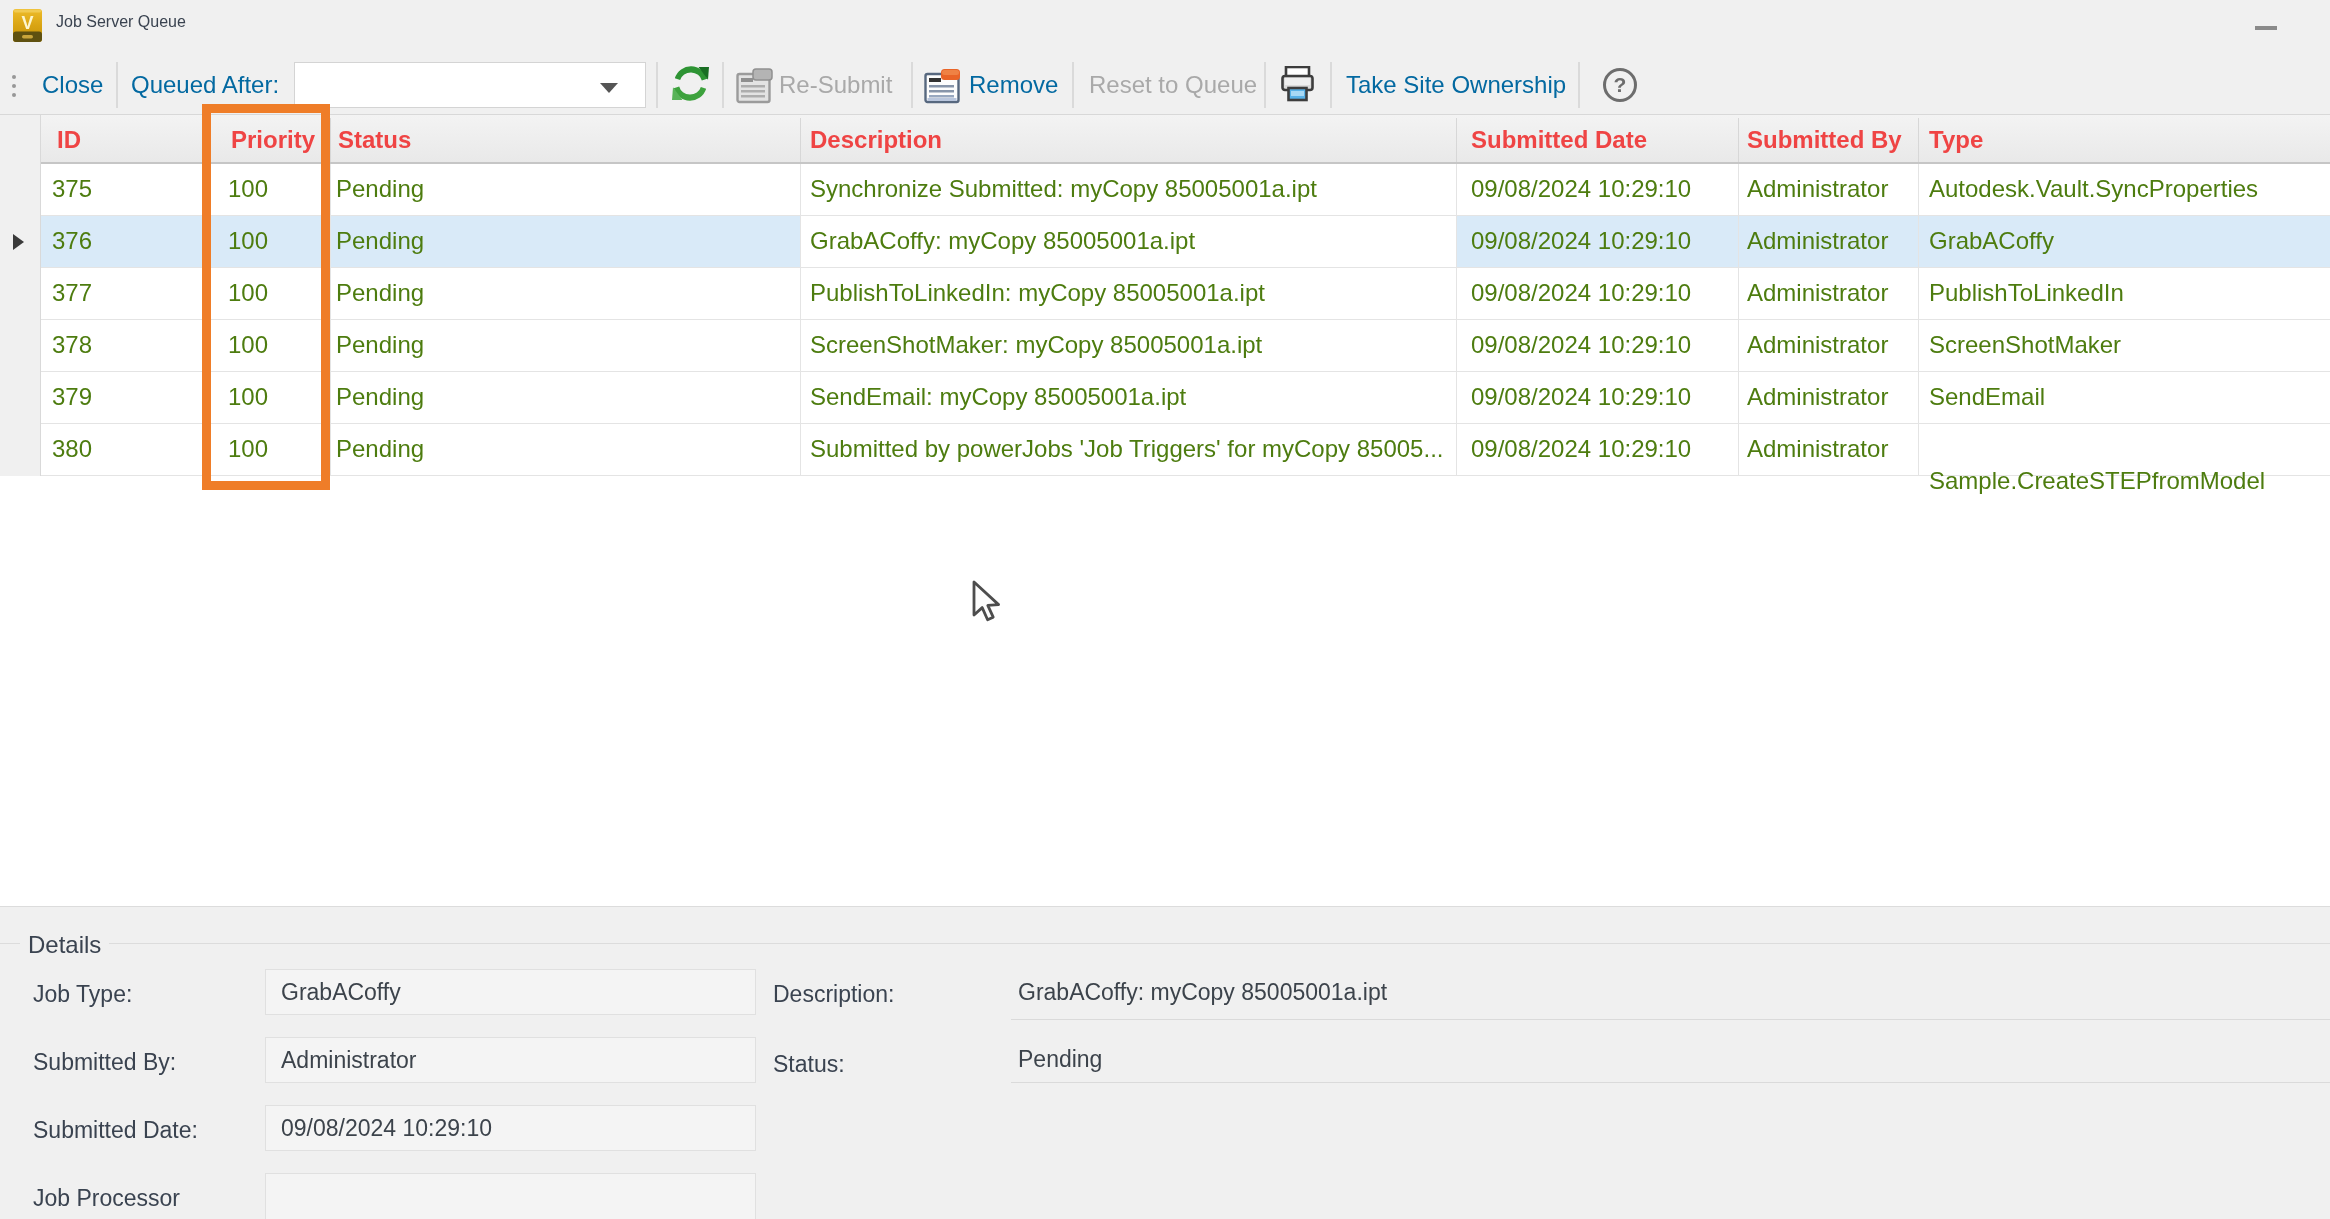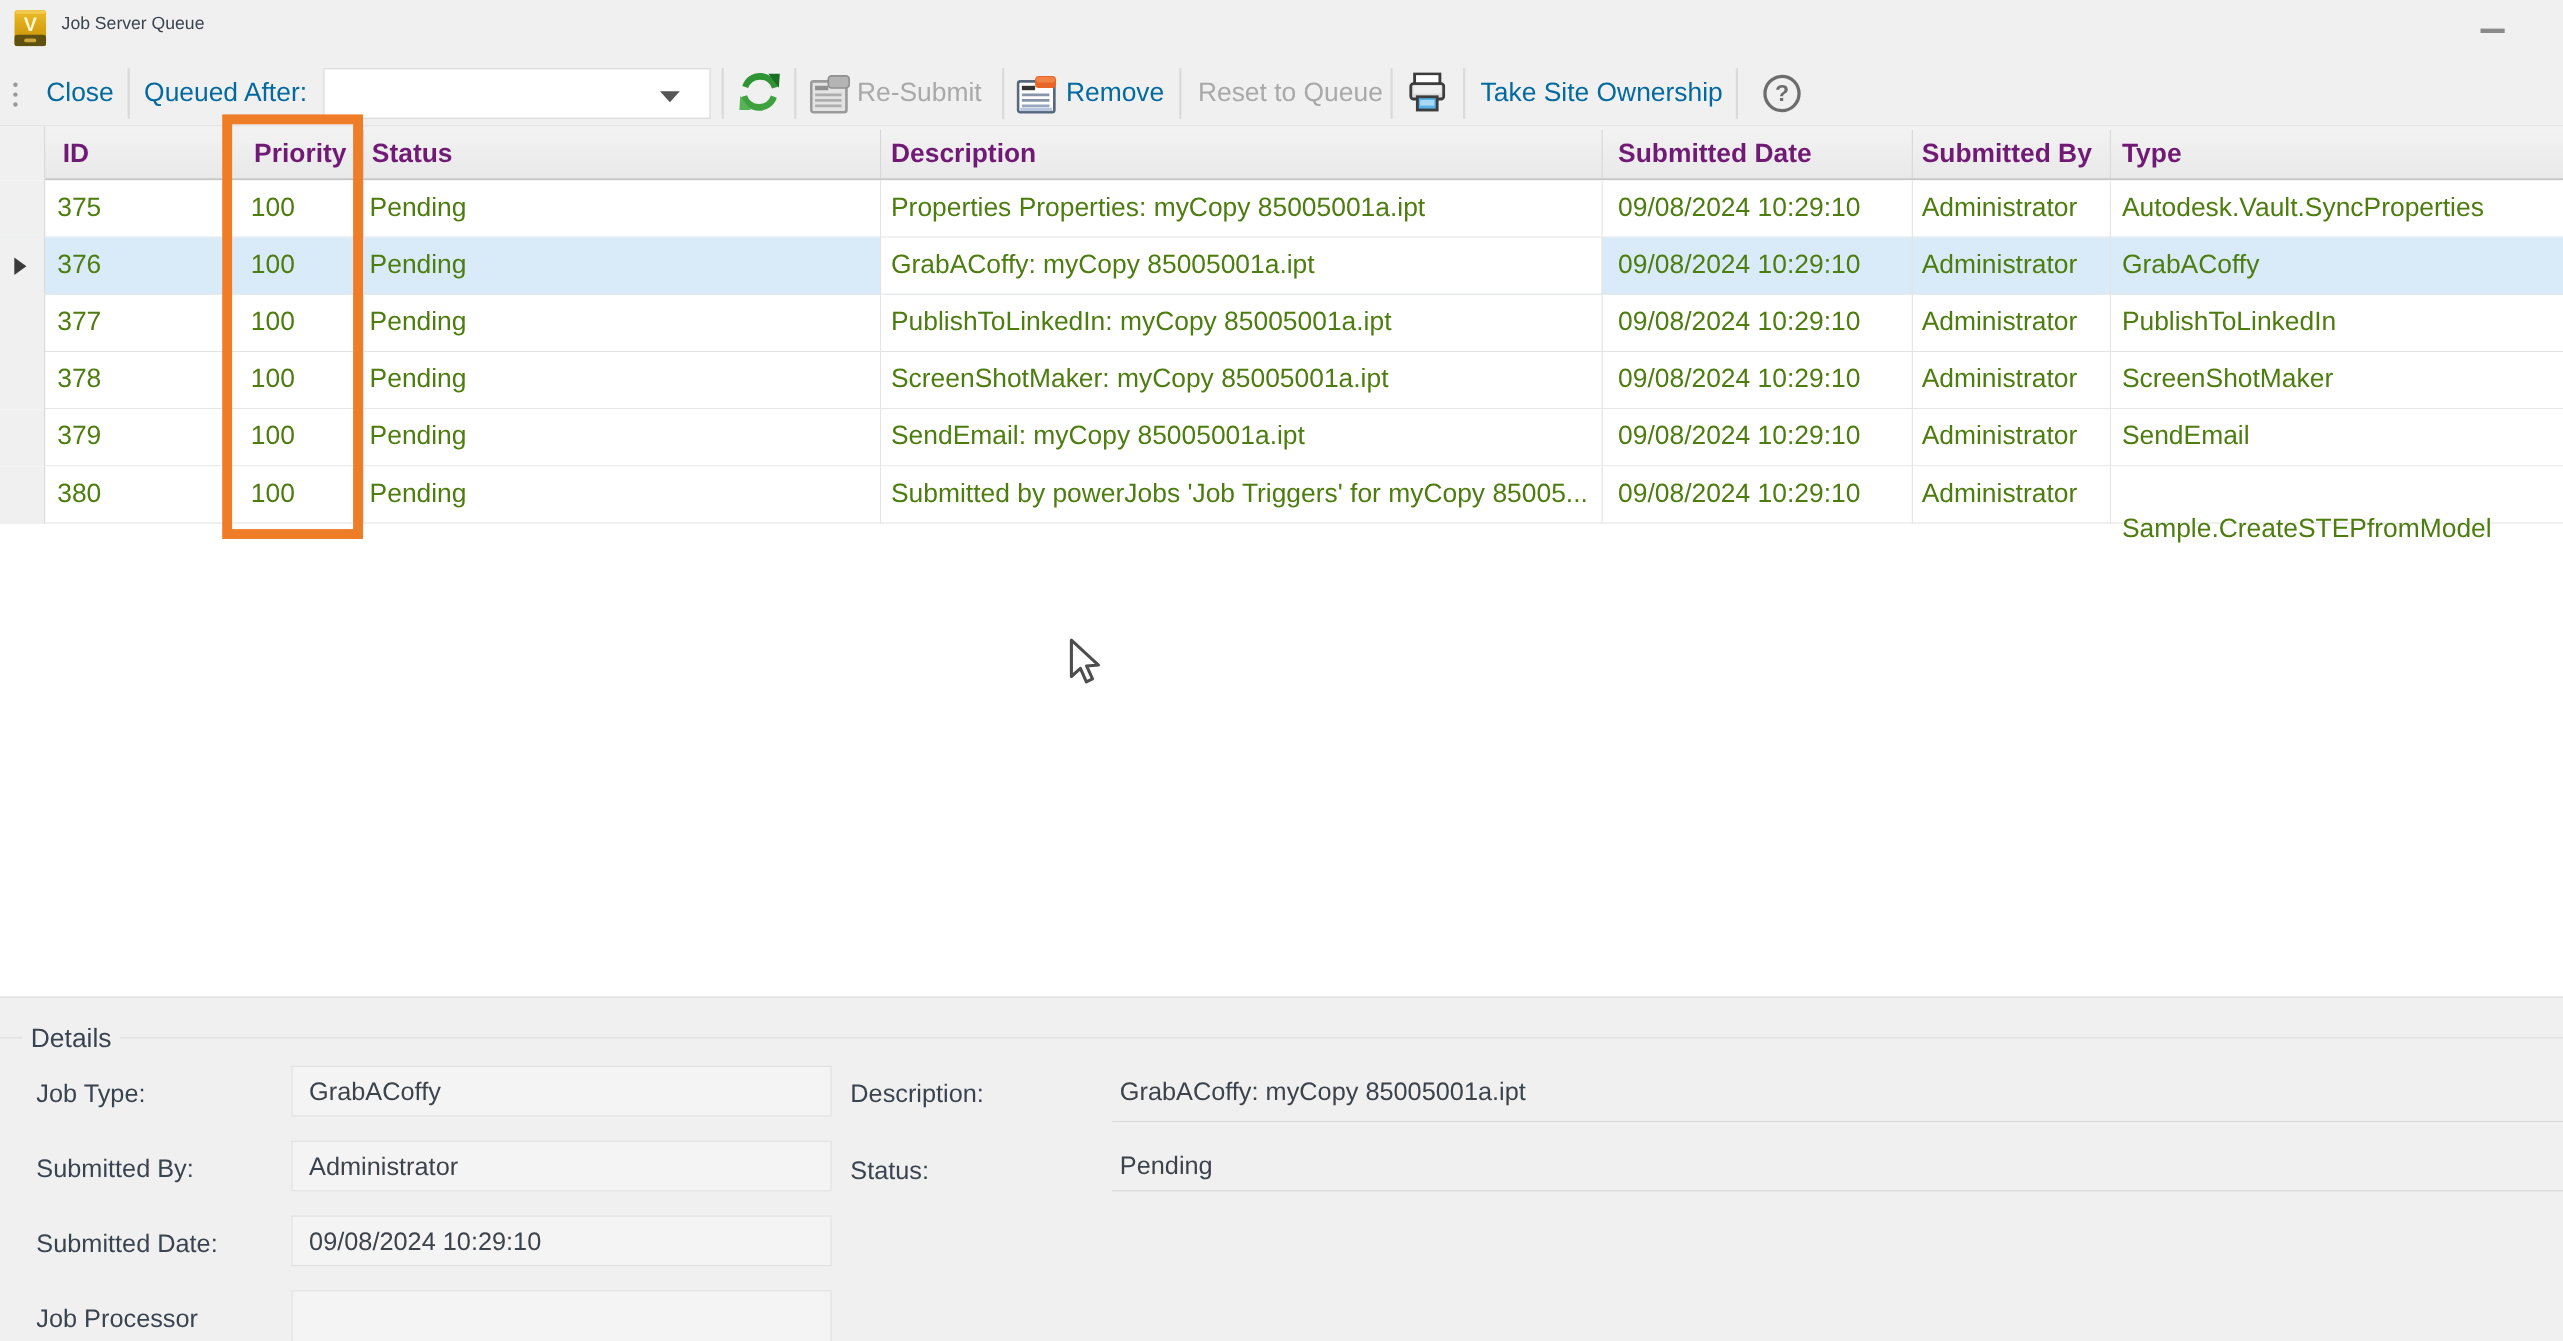--- a/index.html
+++ b/index.html
@@ -15,21 +15,21 @@
   .tbtxt { font-size:24px; color:#0369a1; top:71px; }
   .tbgray { color:#a9a9a9; }
   .sep { top:62px; width:2px; height:46px; background:#dadada; }
 
   #combo { left:294px; top:62px; width:352px; height:46px; background:#ffffff; border:1px solid #d4d4d4; }
   #comboarrow { left:600px; top:83px; width:0; height:0; border-left:9px solid transparent; border-right:9px solid transparent; border-top:10px solid #555555; }
 
   
   #tableline { left:0; top:114px; width:2330px; height:1px; background:#d8d8d8; }
   #hdr { left:0; top:115px; width:2330px; height:49px; background:linear-gradient(#f3f3f3,#e9e9e9); border-bottom:2px solid #c6c6c6; }
-  .hcell { top:126px; font-size:24px; font-weight:bold; color:#701a75; }
+  .hcell { top:126px; font-size:24px; font-weight:bold; color:#ef4444; }
   .hsep { top:118px; width:1px; height:44px; background:#d7d7d7; }
   .row { left:0; width:2330px; height:52px; background:#ffffff; border-bottom:1px solid #e4e4e4; }
   .rowsel { background:#d9eaf8; }
   .rowhdrcol { left:0; width:41px; background:#f0f0f0; border-right:1px solid #d9d9d9; }
   .vline { width:1px; background:#e4e4e4; }
   .cell { font-size:24px; color:#4d7c0f; white-space:nowrap; }
   #selarrow { left:13px; width:0; height:0; border-top:8px solid transparent; border-bottom:8px solid transparent; border-left:11px solid #3a3a3a; }
 
   
   #orange { left:202px; top:104px; width:128px; height:386px; border:9px solid #ef7d28; }
@@ -148,21 +148,21 @@
 <div class="abs rowhdrcol" style="top:164px; height:52px;"></div>
 <div class="abs vline" style="left:205px; top:164px; height:52px;"></div>
 <div class="abs vline" style="left:330px; top:164px; height:52px;"></div>
 <div class="abs vline" style="left:800px; top:164px; height:52px;"></div>
 <div class="abs vline" style="left:1456px; top:164px; height:52px;"></div>
 <div class="abs vline" style="left:1738px; top:164px; height:52px;"></div>
 <div class="abs vline" style="left:1918px; top:164px; height:52px;"></div>
 <div class="abs cell" style="left:52px; top:175px;">375</div>
 <div class="abs cell" style="left:228px; top:175px;">100</div>
 <div class="abs cell" style="left:336px; top:175px;">Pending</div>
-<div class="abs cell" style="left:810px; top:175px;">Properties Properties: myCopy 85005001a.ipt</div>
+<div class="abs cell" style="left:810px; top:175px;">Synchronize Submitted: myCopy 85005001a.ipt</div>
 <div class="abs cell" style="left:1471px; top:175px;">09/08/2024 10:29:10</div>
 <div class="abs cell" style="left:1747px; top:175px;">Administrator</div>
 <div class="abs cell" style="left:1929px; top:175px;">Autodesk.Vault.SyncProperties</div>
 <div class="abs row rowsel" style="top:216px;"></div>
 <div class="abs rowhdrcol" style="top:216px; height:52px;"></div>
 <div class="abs" style="left:801px; top:216px; width:655px; height:51px; background:#ffffff;"></div>
 <div class="abs" id="selarrow" style="top:234px;"></div>
 <div class="abs vline" style="left:205px; top:216px; height:52px;"></div>
 <div class="abs vline" style="left:330px; top:216px; height:52px;"></div>
 <div class="abs vline" style="left:800px; top:216px; height:52px;"></div>

